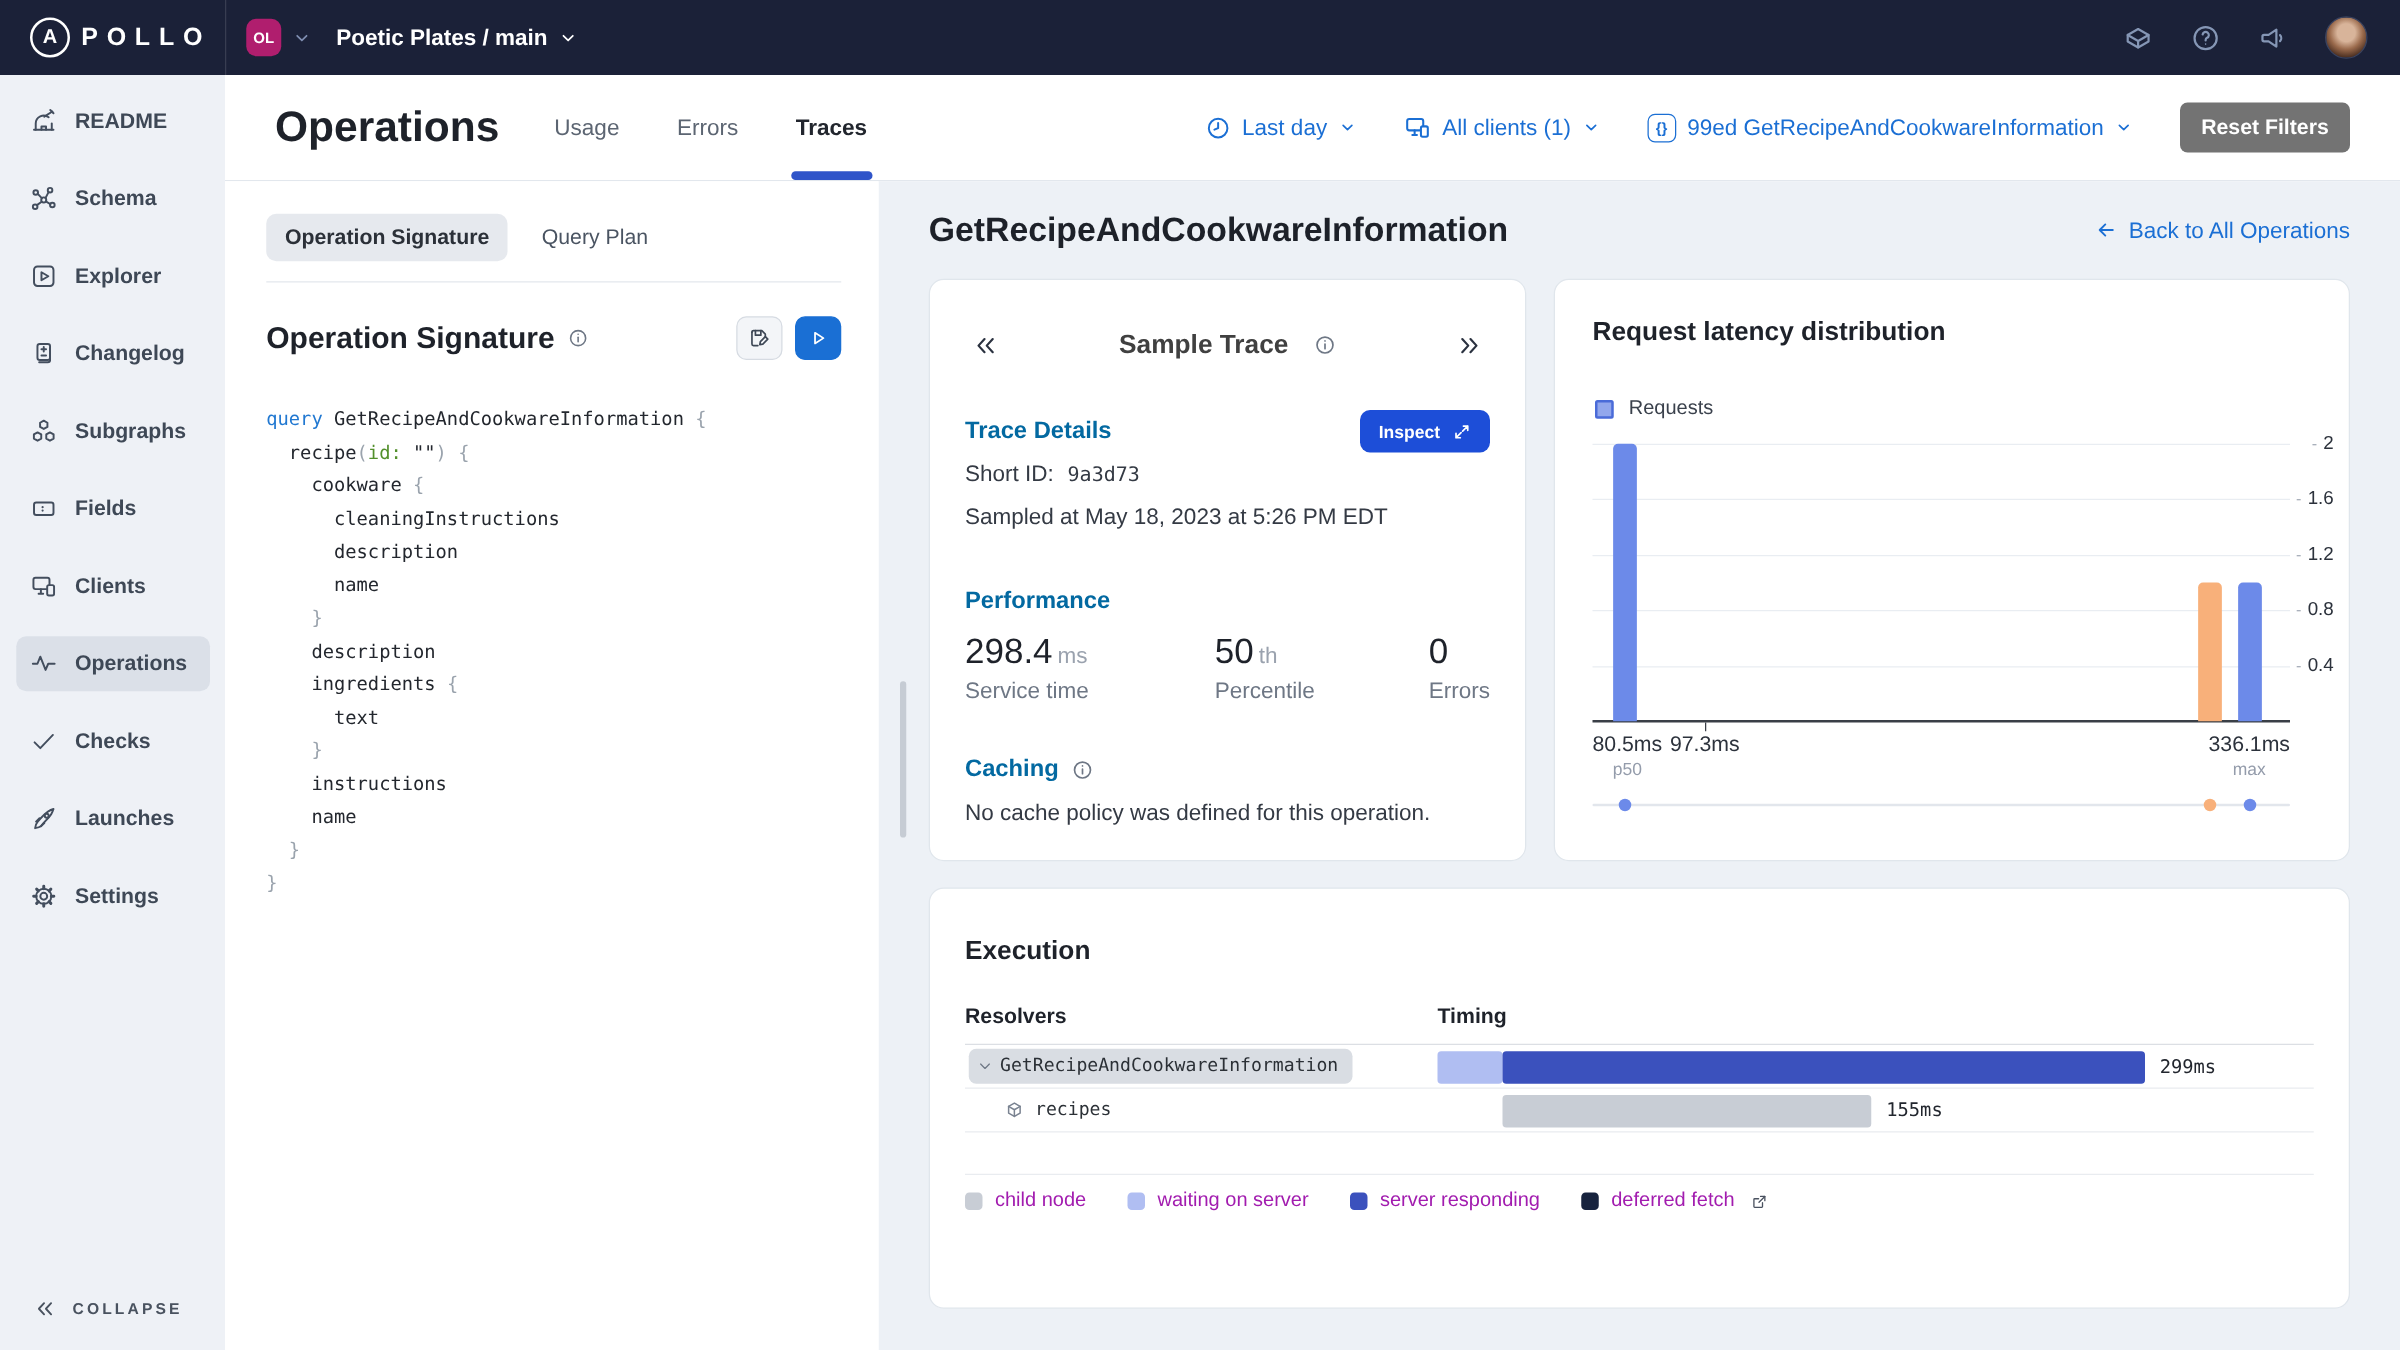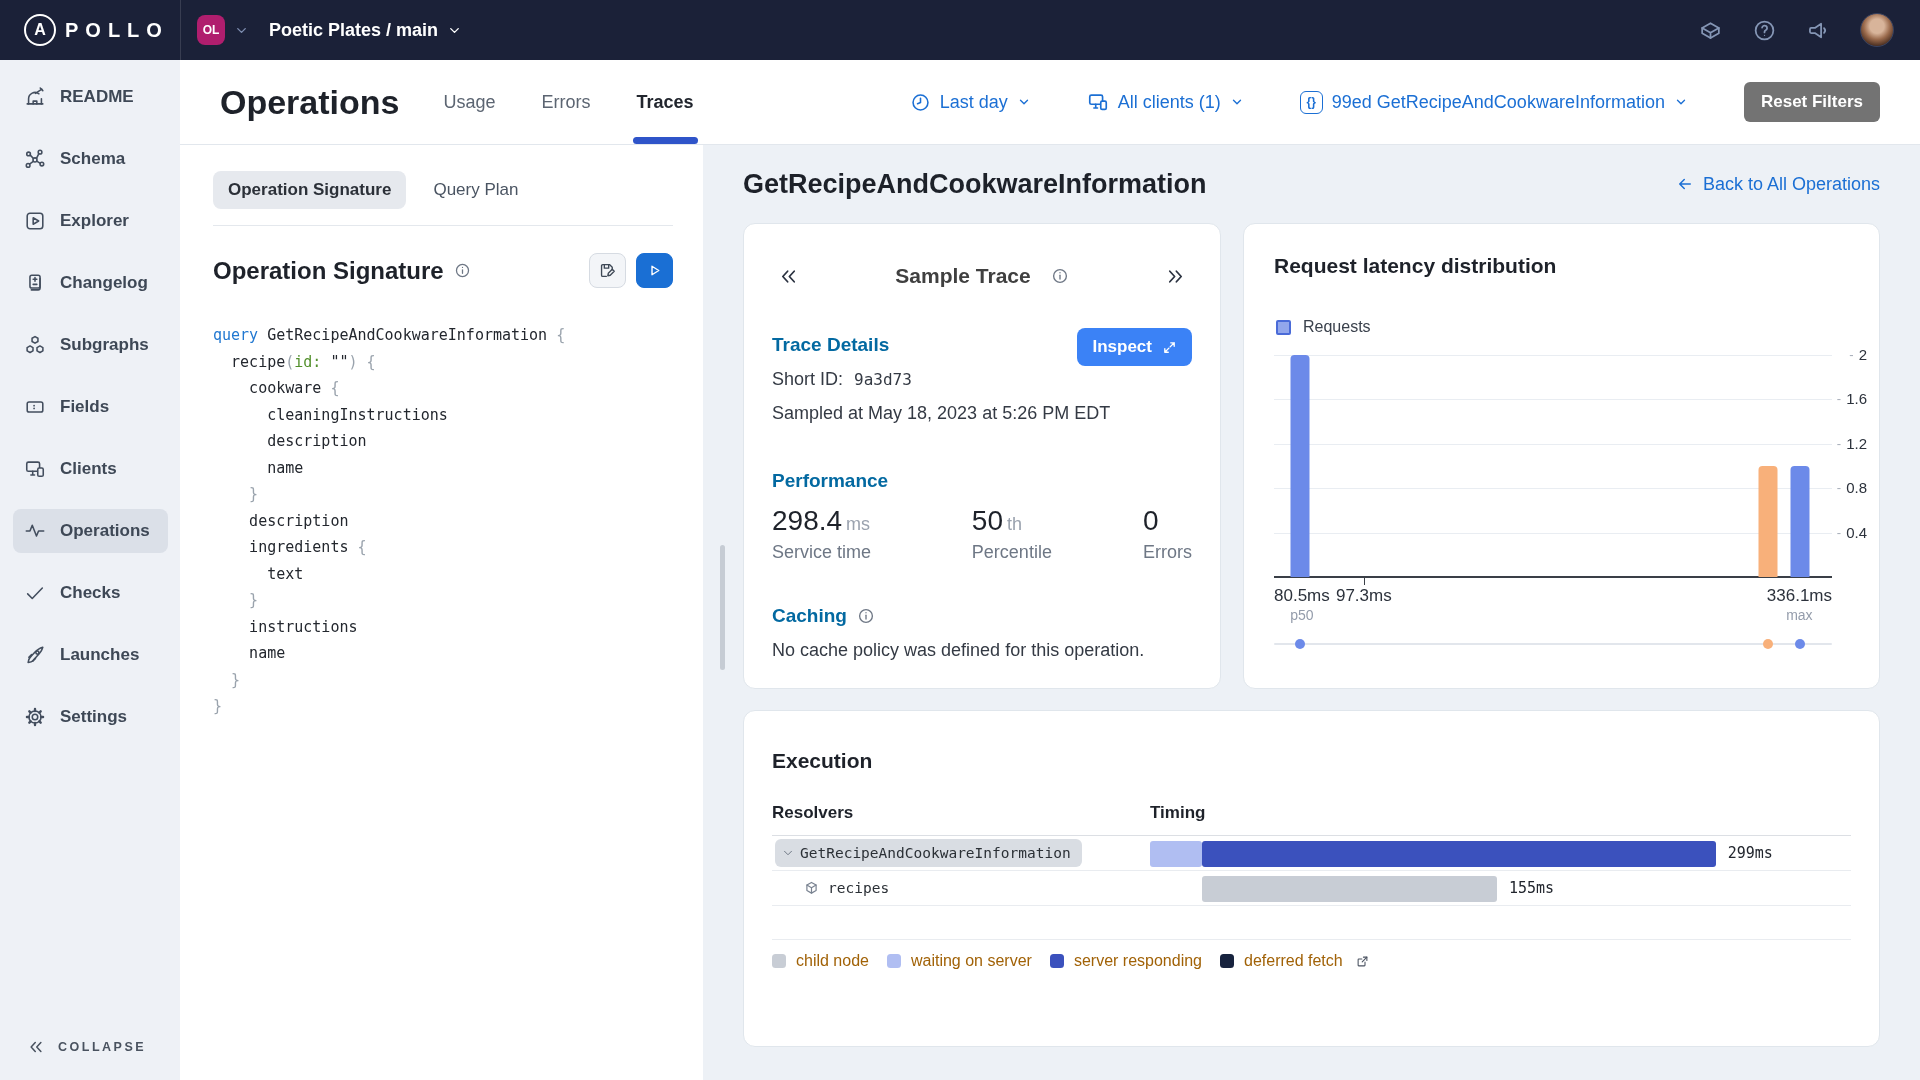--- a/index.html
+++ b/index.html
@@ -47,21 +47,21 @@
   .content { flex:1; display:flex; flex-direction:column; min-width:0; }
 
   .header-band { height:85px; background:#fff; border-bottom:1px solid #e2e7ed;
     display:flex; align-items:center; padding:0 40px; flex-shrink:0; }
   .page-title { font-size:34px; font-weight:bold; color:#1e222a; }
   .header-tabs { display:flex; gap:46px; margin-left:44px; height:100%; align-items:center; }
   .htab { font-size:18px; color:#5c6572; position:relative; height:100%; display:flex; align-items:center; cursor:pointer; }
   .htab.active { color:#22262e; font-weight:bold; }
   .htab.active::after { content:""; position:absolute; left:-4px; right:-4px; bottom:0; height:7px;
     background:#2f54c9; border-radius:4px; }
-  .filters { margin-left:auto; display:flex; align-items:center; gap:56px; color:#1b6fd4; font-size:18px; }
+  .filters { margin-left:auto; display:flex; align-items:center; gap:38px; color:#1b6fd4; font-size:18px; }
   .filter { display:flex; align-items:center; gap:9px; cursor:pointer; white-space:nowrap; }
   .braces-chip { width:23px; height:23px; border:1.6px solid #1b6fd4; border-radius:6px;
     display:flex; align-items:center; justify-content:center; font-size:12px; font-weight:bold; }
   .reset-btn { background:#737373; color:#fff; font-size:17px; font-weight:600; padding:10px 17px;
     border-radius:6px; border:none; cursor:pointer; font-family:inherit; }
 
   .body-row { flex:1; display:flex; min-height:0; }
 
   
   .left-panel { width:523px; background:#fff; flex-shrink:0; padding:26px 30px 0 33px; }
@@ -93,22 +93,22 @@
   .cards-top { display:flex; gap:22px; }
   .card { background:#fff; border:1px solid #e0e6ec; border-radius:12px; }
 
   
   .trace-card { width:478px; height:466px; padding:24px 28px; position:relative; flex-shrink:0; }
   .trace-nav { display:flex; align-items:center; justify-content:space-between; margin-top:16px; color:#2b3240; }
   .trace-nav-btn { cursor:pointer; padding:0 6px; }
   .trace-title-wrap { display:flex; align-items:center; gap:10px; }
   .trace-title { font-size:21px; font-weight:bold; color:#404040; }
   .trace-details { margin-top:46px; position:relative; }
-  .inspect-btn { position:absolute; right:0; top:-6px; background:#3b82f6; color:#fff; border:none;
-    border-radius:8px; padding:9px 15px; font-size:17px; font-weight:600; display:flex; gap:10px;
+  .inspect-btn { position:absolute; right:0; top:-6px; background:#1d4ed8; color:#fff; border:none;
+    border-radius:8px; padding:9px 15px; font-size:14px; font-weight:600; display:flex; gap:10px;
     align-items:center; cursor:pointer; font-family:inherit; }
   .sec-heading { font-size:19px; font-weight:bold; color:#0369a1; display:flex; align-items:center; }
   .td-line { margin-top:13px; font-size:18px; color:#343a44; }
   .mono { font-family:"DejaVu Sans Mono", monospace; font-size:16px; }
   .perf-block { margin-top:46px; }
   .stats { display:flex; margin-top:13px; }
   .stat-0 { width:202px; } .stat-1 { width:173px; } .stat-2 { flex:1; }
   .stat-val { font-size:28px; color:#1e222a; }
   .stat-suffix { font-size:18px; color:#9aa2ae; margin-left:4px; }
   .stat-label { font-size:18px; color:#6e7785; margin-top:5px; }
@@ -149,22 +149,22 @@
     margin-left:3px; padding:0 11px 0 6px; gap:5px; font-family:"DejaVu Sans Mono", monospace; font-size:14.5px;
     color:#2b3036; cursor:pointer; }
   .pill-chev { color:#6e7785; }
   .row-plain { display:flex; align-items:center; gap:8px; margin-left:31px;
     font-family:"DejaVu Sans Mono", monospace; font-size:14.5px; color:#2b3036; }
   .row-cube { color:#7a8391; }
   .row-timing { flex:1; position:relative; height:100%; }
   .tseg { position:absolute; top:4.5px; height:26px; border-radius:3px; }
   .tdur { position:absolute; top:50%; transform:translateY(-50%);
     font-family:"DejaVu Sans Mono", monospace; font-size:15px; color:#22262e; }
-  .exec-legend { display:flex; gap:18px; margin-top:33px; padding-top:12px; border-top:1px solid #e9ecf0;
-    font-size:16px; color:#a16207; align-items:center;text-align:center; }
+  .exec-legend { display:flex; gap:33px; margin-top:33px; padding-top:12px; border-top:1px solid #e9ecf0;
+    font-size:16px; color:#a21caf; align-items:center;text-align:center; }
   .lg-item { display:flex; align-items:center; gap:10px; }
   .lg-swatch { width:14px; height:14px; border-radius:3.5px; }
   .lg-ext { color:#4a5260; margin-left:2px; }
 </style>
 </head>
 <body>
 
 <div class="topbar">
   <div class="logo-area">
     <div class="logo-circle">

